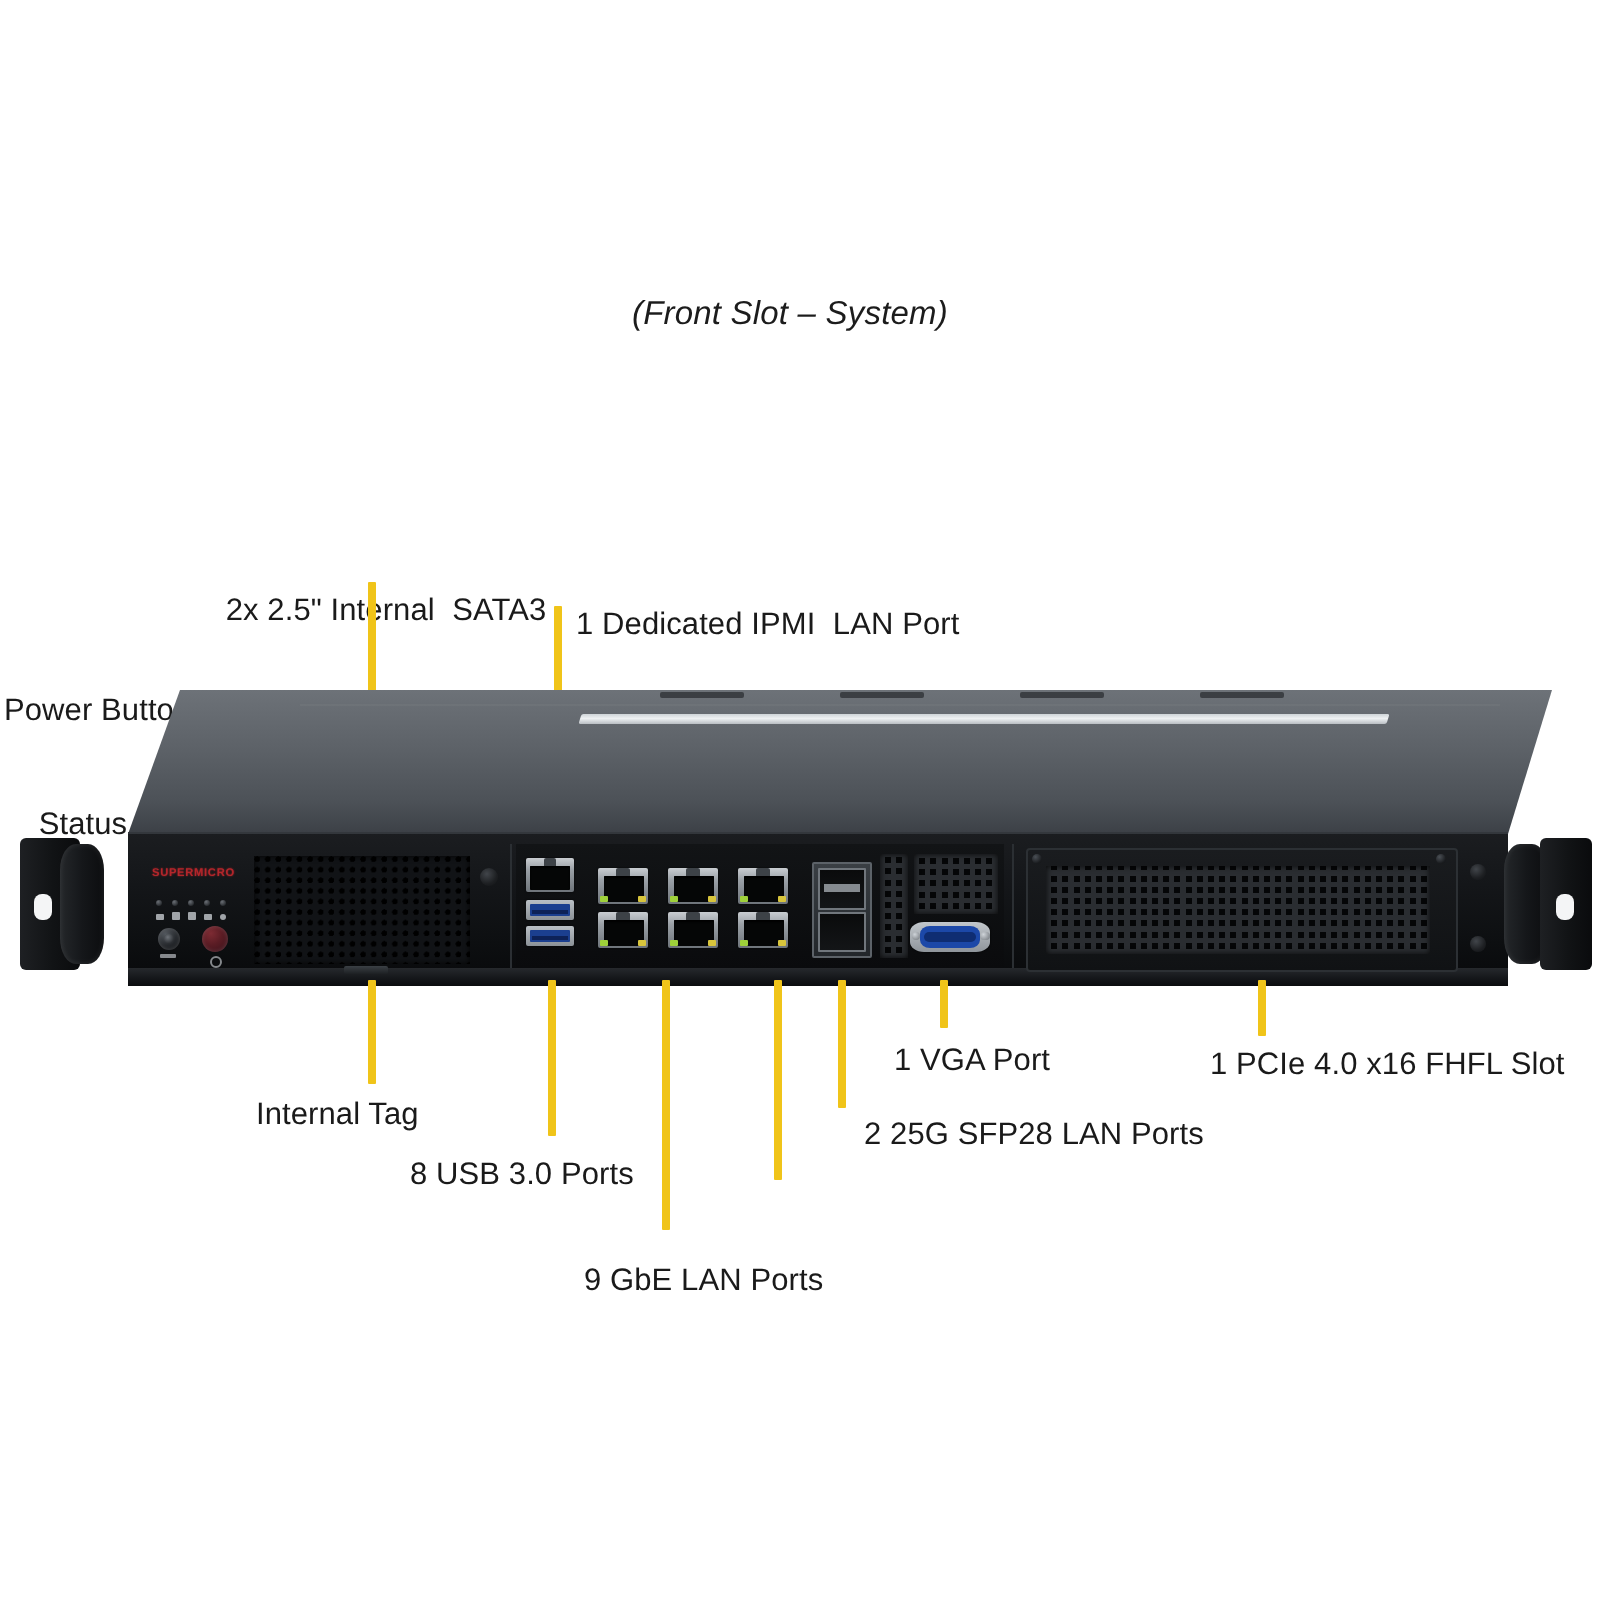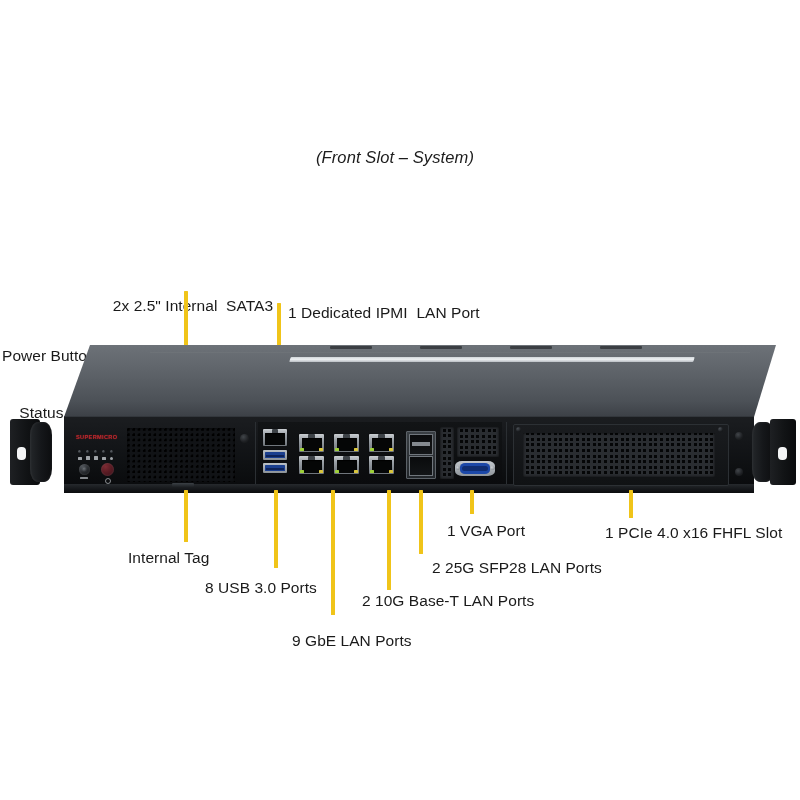--- a/index.html
+++ b/index.html
@@ -444,21 +444,20 @@
   <div class="lead" style="left:419px;top:490px;height:64px;"></div>
   <div class="lead" style="left:470px;top:490px;height:24px;"></div>
   <div class="lead" style="left:629px;top:490px;height:28px;"></div>
 
   <div class="callout" style="left:128px;top:548px;">Internal Tag</div>
 
   <div class="callout" style="left:205px;top:578px;">8 USB 3.0 Ports</div>
 
   <div class="callout" style="left:292px;top:631px;">9 GbE LAN Ports</div>
 
-  <div class="callout" style="left:362px;top:591px;">2 10G Base-T LAN Ports</div>
 
   <div class="callout" style="left:412px;top:558px;margin-left:20px;">2 25G SFP28 LAN Ports</div>
 
   <div class="callout" style="left:447px;top:521px;">1 VGA Port</div>
 
   <div class="callout" style="left:605px;top:523px;">1 PCIe 4.0 x16 FHFL Slot</div>
 
 </div>
 
 </body></html>

